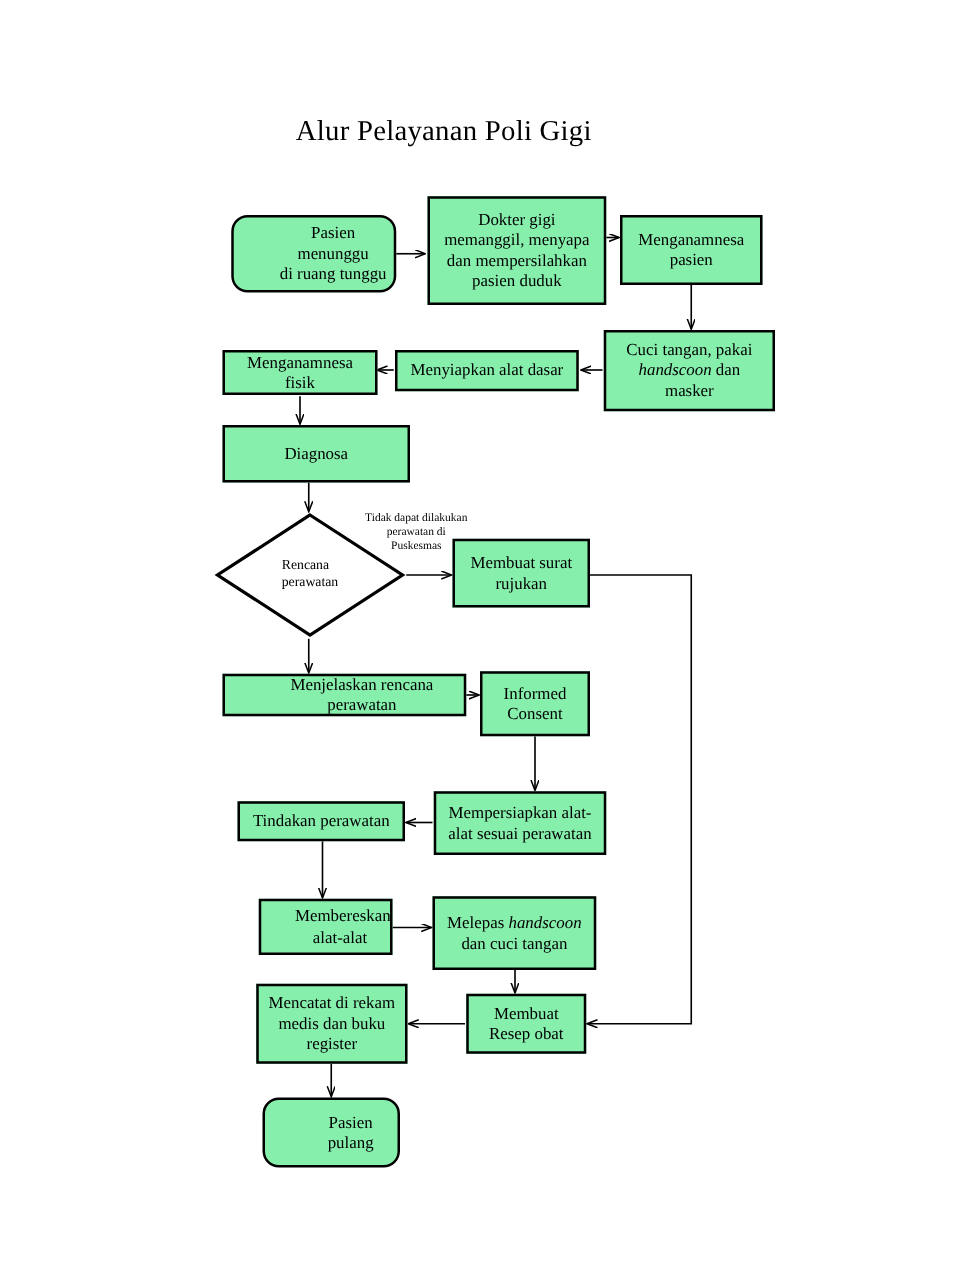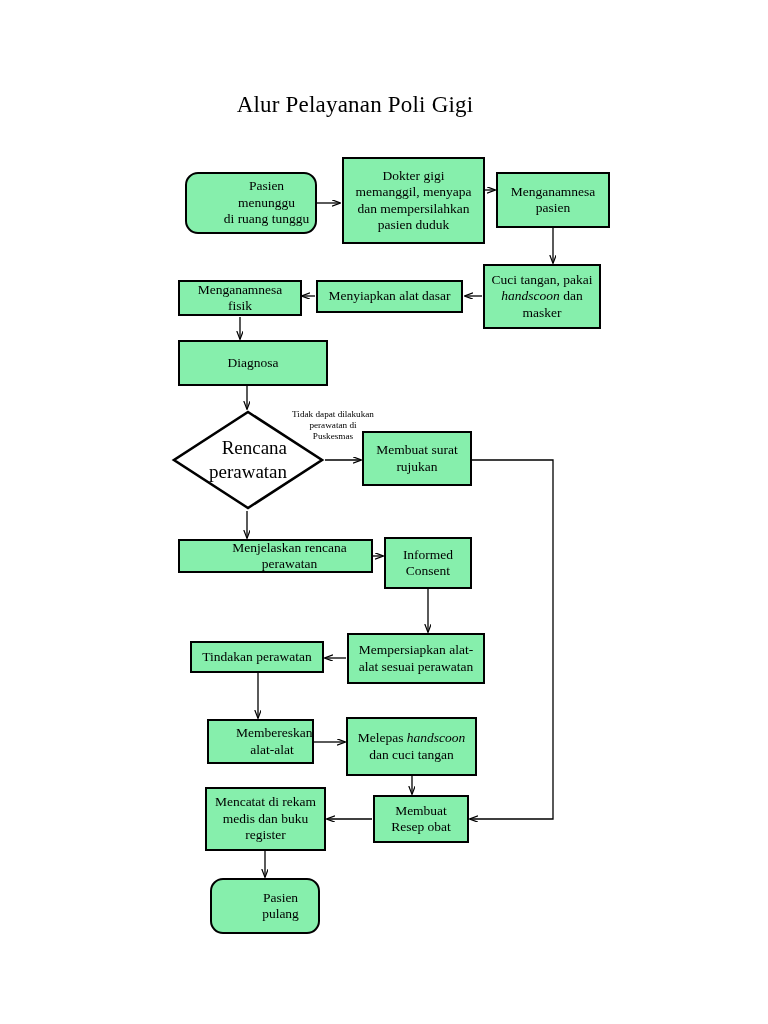--- a/index.html
+++ b/index.html
@@ -67,22 +67,22 @@
   }
   .decision {
     position: absolute;
     display: flex;
     align-items: center;
     justify-content: center;
   }
   .decision .dtext {
     position: relative;
     z-index: 2;
-    text-align: right;
-    font-size: 19px;
+    text-align: left;
+    font-size: 11px;
     line-height: 1.25;
     white-space: pre-line;
   }
   .decision svg {
     position: absolute;
     left: 0;
     top: 0;
   }
   .edge-label {
     position: absolute;
@@ -156,21 +156,21 @@
 memanggil, menyapa
 dan mempersilahkan
 pasien duduk</span>
   </div>
 
   <div class="node" style="left:496px; top:172px; width:114px; height:56px;">
     <span class="txt">Menganamnesa
 pasien</span>
   </div>
 
-  <div class="node" style="left:483px; top:264px; width:118px; height:65px;">
+  <div class="node" style="left:483px; top:264px; width:137px; height:65px;">
     <span class="txt"><span>Cuci  tangan, pakai</span><br><em>handscoon</em><span> dan
 masker</span></span>
   </div>
 
   <div class="node" style="left:316px; top:280px; width:147px; height:33px;">
     <span class="txt">Menyiapkan alat dasar</span>
   </div>
 
   <div class="node" style="left:178px; top:280px; width:124px; height:36px;">
     <span class="txt">Menganamnesa fisik</span>

